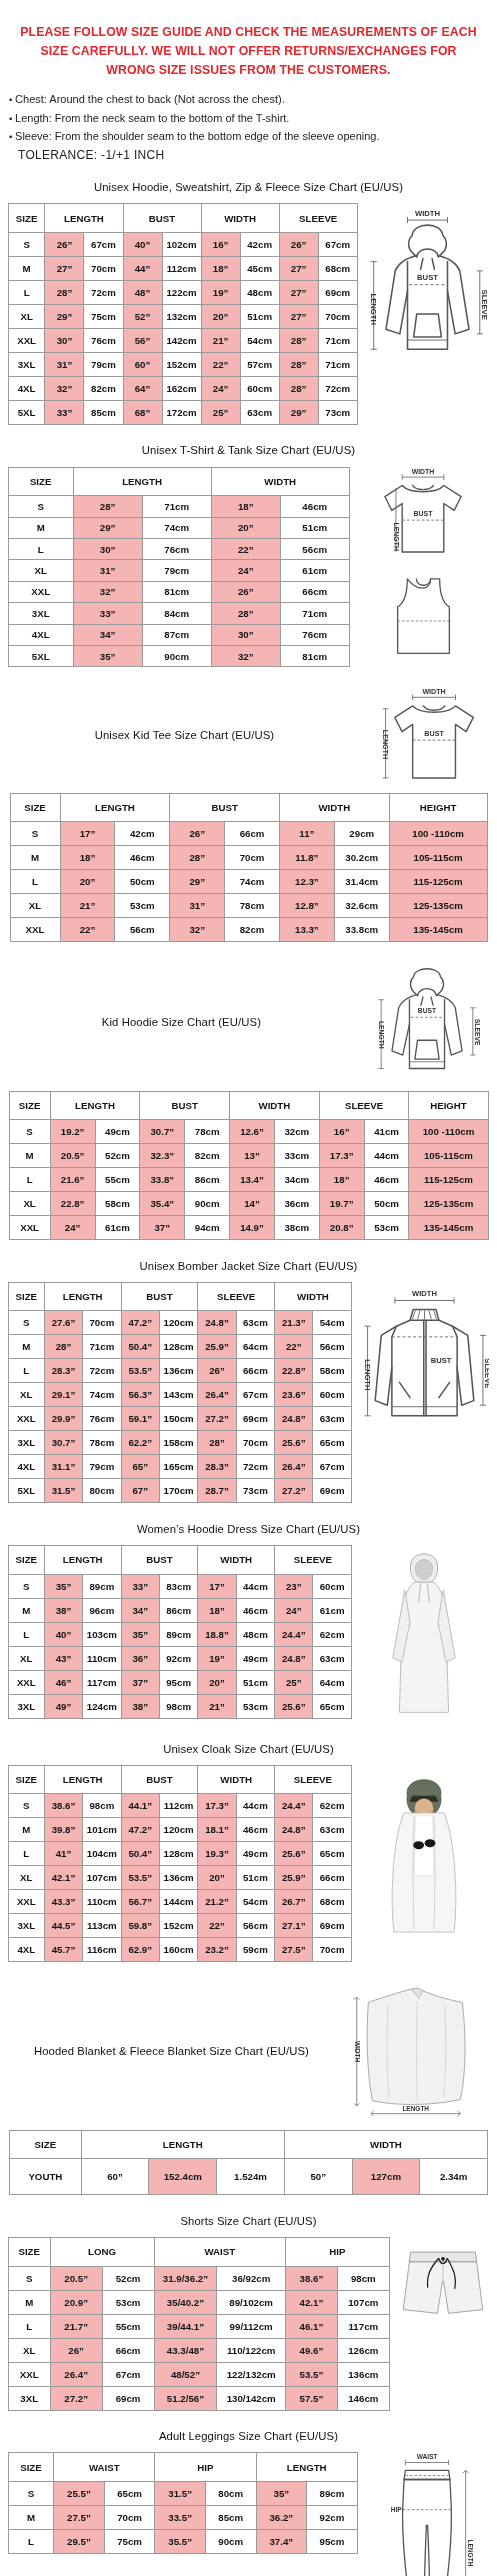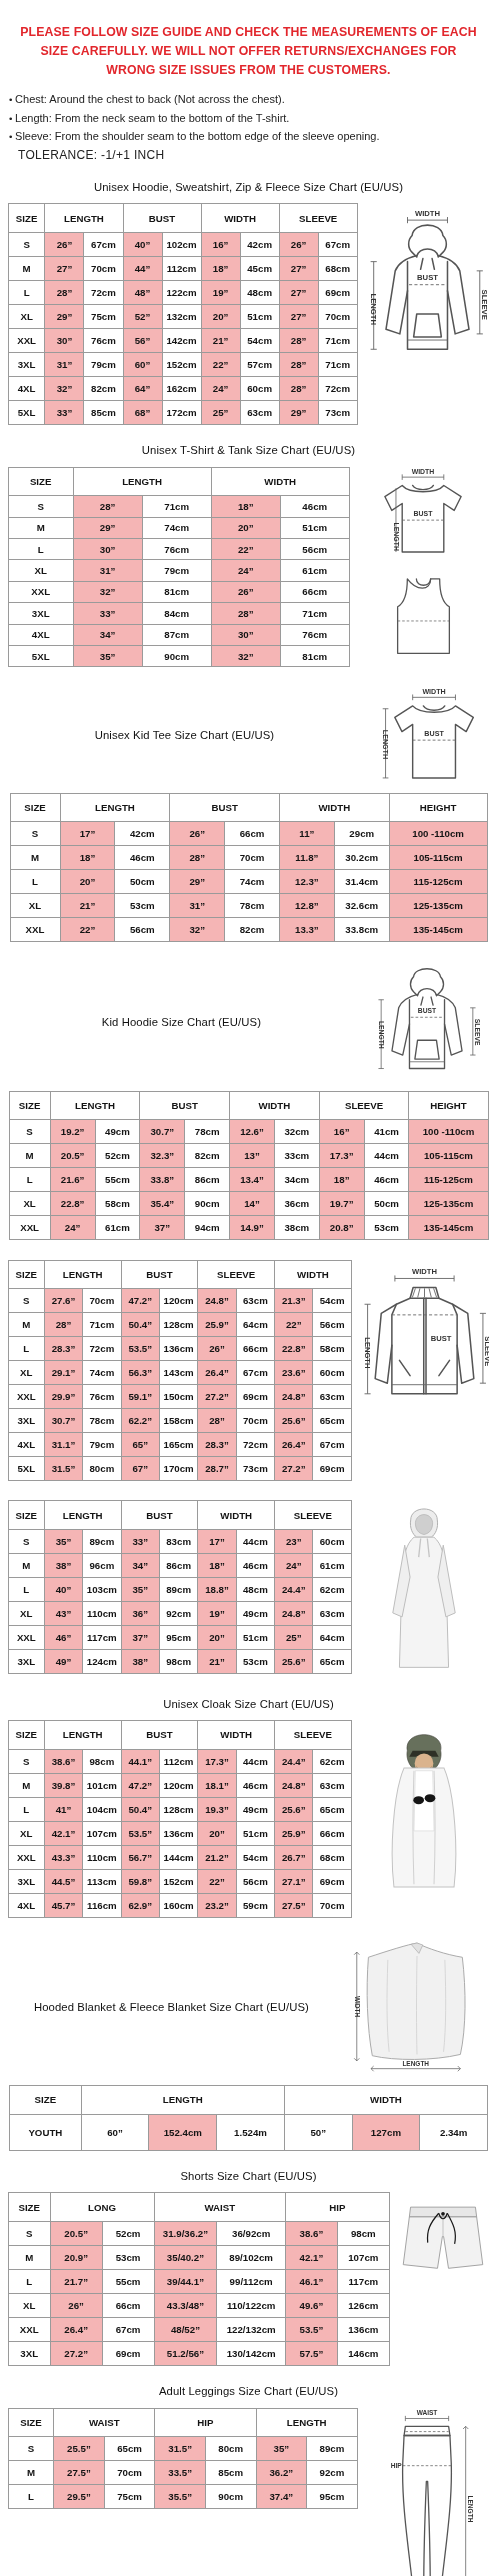--- a/index.html
+++ b/index.html
@@ -524,20 +524,21 @@
           <td>38cm</td>
           <td class="pink">20.8”</td>
           <td>53cm</td>
           <td class="pink">135-145cm</td>
         </tr>
       </tbody>
     </table>
 </section>
 
 <section class="chart side">
+  <h2 class="title">Unisex Bomber Jacket Size Chart (EU/US)</h2>
   <div class="body">
     <table class="size-table t5 rh37">
         <colgroup>
           <col class="c0 size">
           <col class="c1">
           <col class="c2">
           <col class="c3">
           <col class="c4">
           <col class="c5">
           <col class="c6">
@@ -661,20 +662,21 @@
         <path class="diag-thin" d="M10,52 L10,170 M6,52 L14,52 M6,170 L14,170"></path>
         <text class="diag-txt" x="7" y="116" transform="rotate(90 7 116)" text-anchor="middle">LENGTH</text>
         <path class="diag-thin" d="M162,64 L162,156 M158,64 L166,64 M158,156 L166,156"></path>
         <text class="diag-txt" x="165" y="114" transform="rotate(90 165 114)" text-anchor="middle">SLEEVE</text>
       </svg>
     </div>
   </div>
 </section>
 
 <section class="chart side">
+  <h2 class="title">Women’s Hoodie Dress Size Chart (EU/US)</h2>
   <div class="body">
     <table class="size-table t6 rh37">
         <colgroup>
           <col class="c0 size">
           <col class="c1">
           <col class="c2">
           <col class="c3">
           <col class="c4">
           <col class="c5">
           <col class="c6">

